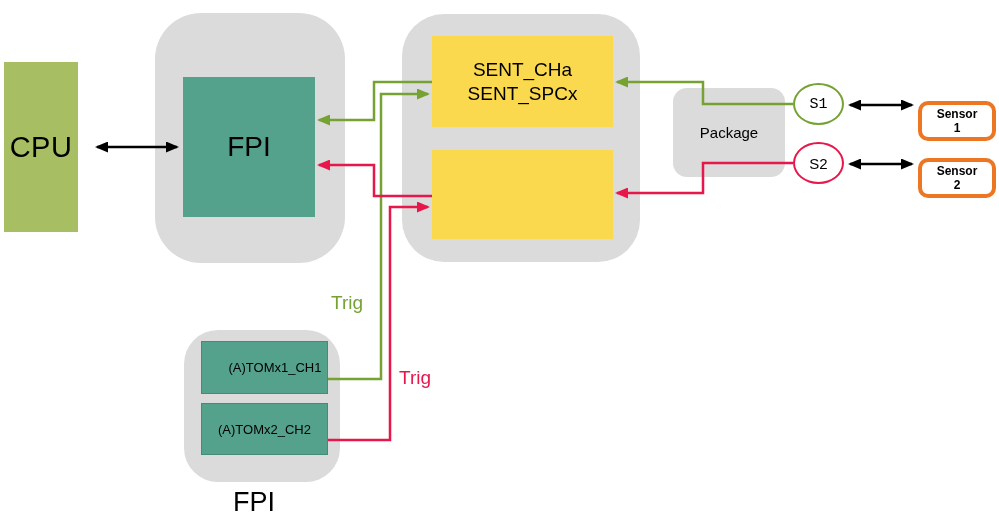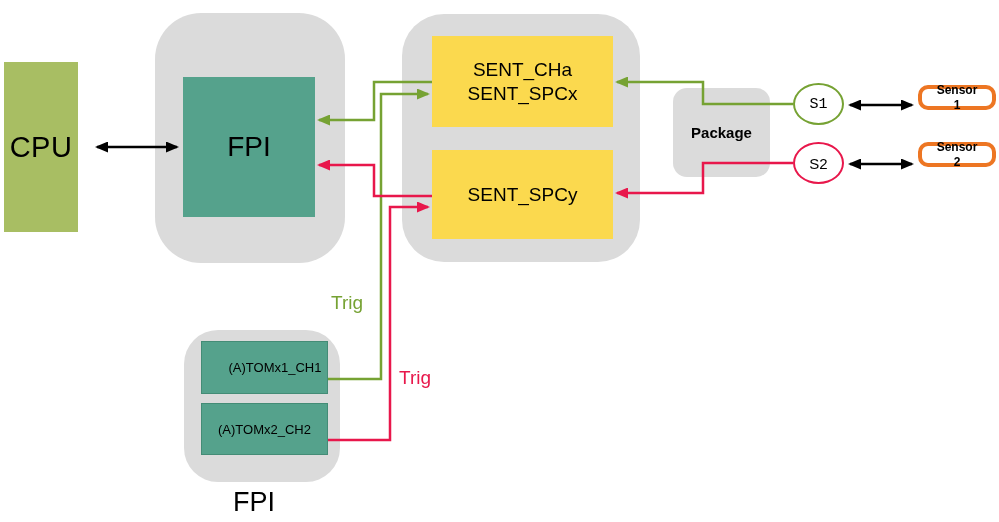--- a/index.html
+++ b/index.html
@@ -28,34 +28,34 @@
   }
   .sent-wrap { left: 402px; top: 14px; width: 238px; height: 248px; border-radius: 42px; }
   .sent-block {
     left: 432px; width: 181px; background: #fbd94e;
     font-size: 19px; line-height: 1.26;
   }
   .sent-a { top: 36px; height: 91px; }
   .sent-b { top: 150px; height: 89px; }
 
   .package-block {
-    left: 673px; top: 88px; width: 97px; height: 89px;
-    border-radius: 14px; background: #dbdbdb; font-size: 15px; font-weight: bold;
+    left: 673px; top: 88px; width: 112px; height: 89px;
+    border-radius: 14px; background: #dbdbdb; font-size: 15px;
   }
   .s-circle {
     width: 51px; height: 42px; border-radius: 50%;
     background: #ffffff; font-size: 15px;
   }
   .s1-circle { left: 793px; top: 83px; border: 2.5px solid #76a233; font-family: Liberation Mono, monospace; }
   .s2-circle { left: 793px; top: 142px; border: 2.5px solid #e8174b; }
 
   .sensor-block {
-    left: 918px; width: 78px; height: 25px;
+    left: 918px; width: 78px; height: 40px;
     border: 4px solid #ed7623; border-radius: 10px;
-    background: #ffffff; font-size: 12px; font-weight: bold; line-height: 1.2;
+    background: #ffffff; font-size: 12px; font-weight: bold; line-height: 1.2; margin-top: 16px;
   }
   .sensor-1 { top: 85px; }
   .sensor-2 { top: 142px; }
 
   .gtm-wrap { left: 184px; top: 330px; width: 156px; height: 152px; border-radius: 34px; }
   .tom-block {
     left: 201px; width: 127px; background: #55a28c;
     border: 1px solid #448c76; font-size: 13px;
   }
   .tom-1 { top: 341px; height: 53px; padding-left: 21px; }
@@ -82,21 +82,20 @@
   <div class="abs center fpi-block">
     <span>FPI</span>
   </div>
 
   <div class="abs module-wrap sent-wrap"></div>
   <div class="abs center col sent-block sent-a">
     <span>SENT_CHa</span>
     <span>SENT_SPCx</span>
   </div>
   <div class="abs center col sent-block sent-b">
-    <span>SENT_SPCy</span>
   </div>
 
   <div class="abs center package-block">
     <span>Package</span>
   </div>
 
   <div class="abs center s-circle s1-circle">
     <span>S1</span>
   </div>
   <div class="abs center s-circle s2-circle">

